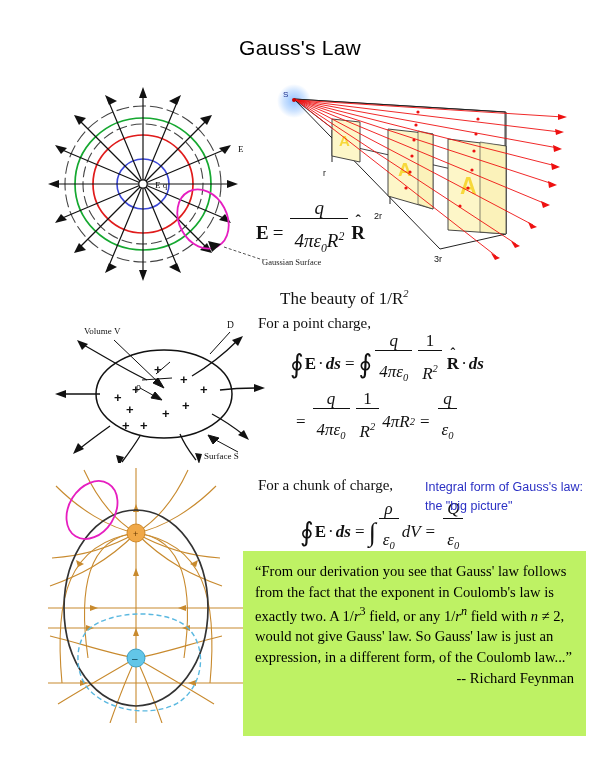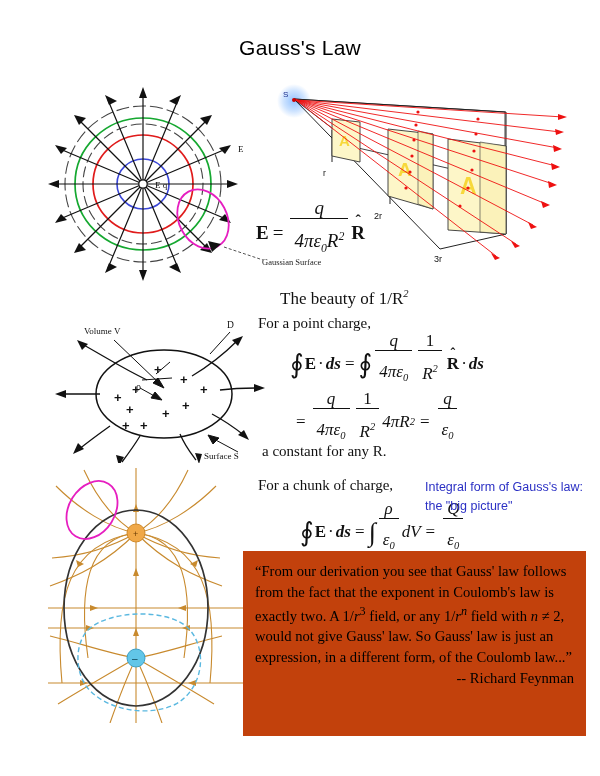--- a/index.html
+++ b/index.html
@@ -65,21 +65,21 @@
   #txt-chunk{left:258px;top:477px;font-size:15px;}
   #eq-chunk{left:300px;top:500px;font-size:17px;}
 
   #txt-integral-form{left:425px;top:478px;width:160px;
     font-family:"Liberation Sans", sans-serif;
     font-size:12.5px;color:#2b30c4;line-height:1.48;}
 
   
   #quote-box{
     left:243px;top:551px;width:343px;height:185px;
-    background:#c2410c;
+    background:#bef264;
     padding:10px 12px 8px 12px;
     box-sizing:border-box;
     font-family:"Liberation Serif", serif;
     font-size:14.6px;line-height:1.43;color:#000;
   }
   #quote-attrib{text-align:right;margin-top:0;font-size:14.6px;}
 
   
   .flabel{position:absolute;font-family:Liberation Serif, serif;
           font-size:8.5px;color:#111;white-space:nowrap;}
@@ -345,21 +345,20 @@
     </span>
     <span class="it">4πR</span>
       <span class="sup">2</span>
     <span style="margin:0 5px">=</span>
     <span class="frac">
       <span class="num it">q</span>
       <span class="den"><span class="it">ε</span><span class="sub">0</span></span>
     </span>
   </div>
 
-  <div id="txt-constant" class="abs math">a constant for any R.</div>
 
   <div id="txt-chunk" class="abs math">For a chunk of charge,</div>
 
   <div id="eq-chunk" class="abs math mathrow">
     <span class="oint">∮</span>
     <span class="bf" style="margin-left:1px">E</span>
     <span style="margin:0 2px">·</span>
     <span class="it bf">ds</span>
     <span style="margin:0 4px">=</span>
     <span class="oint">∫</span>

